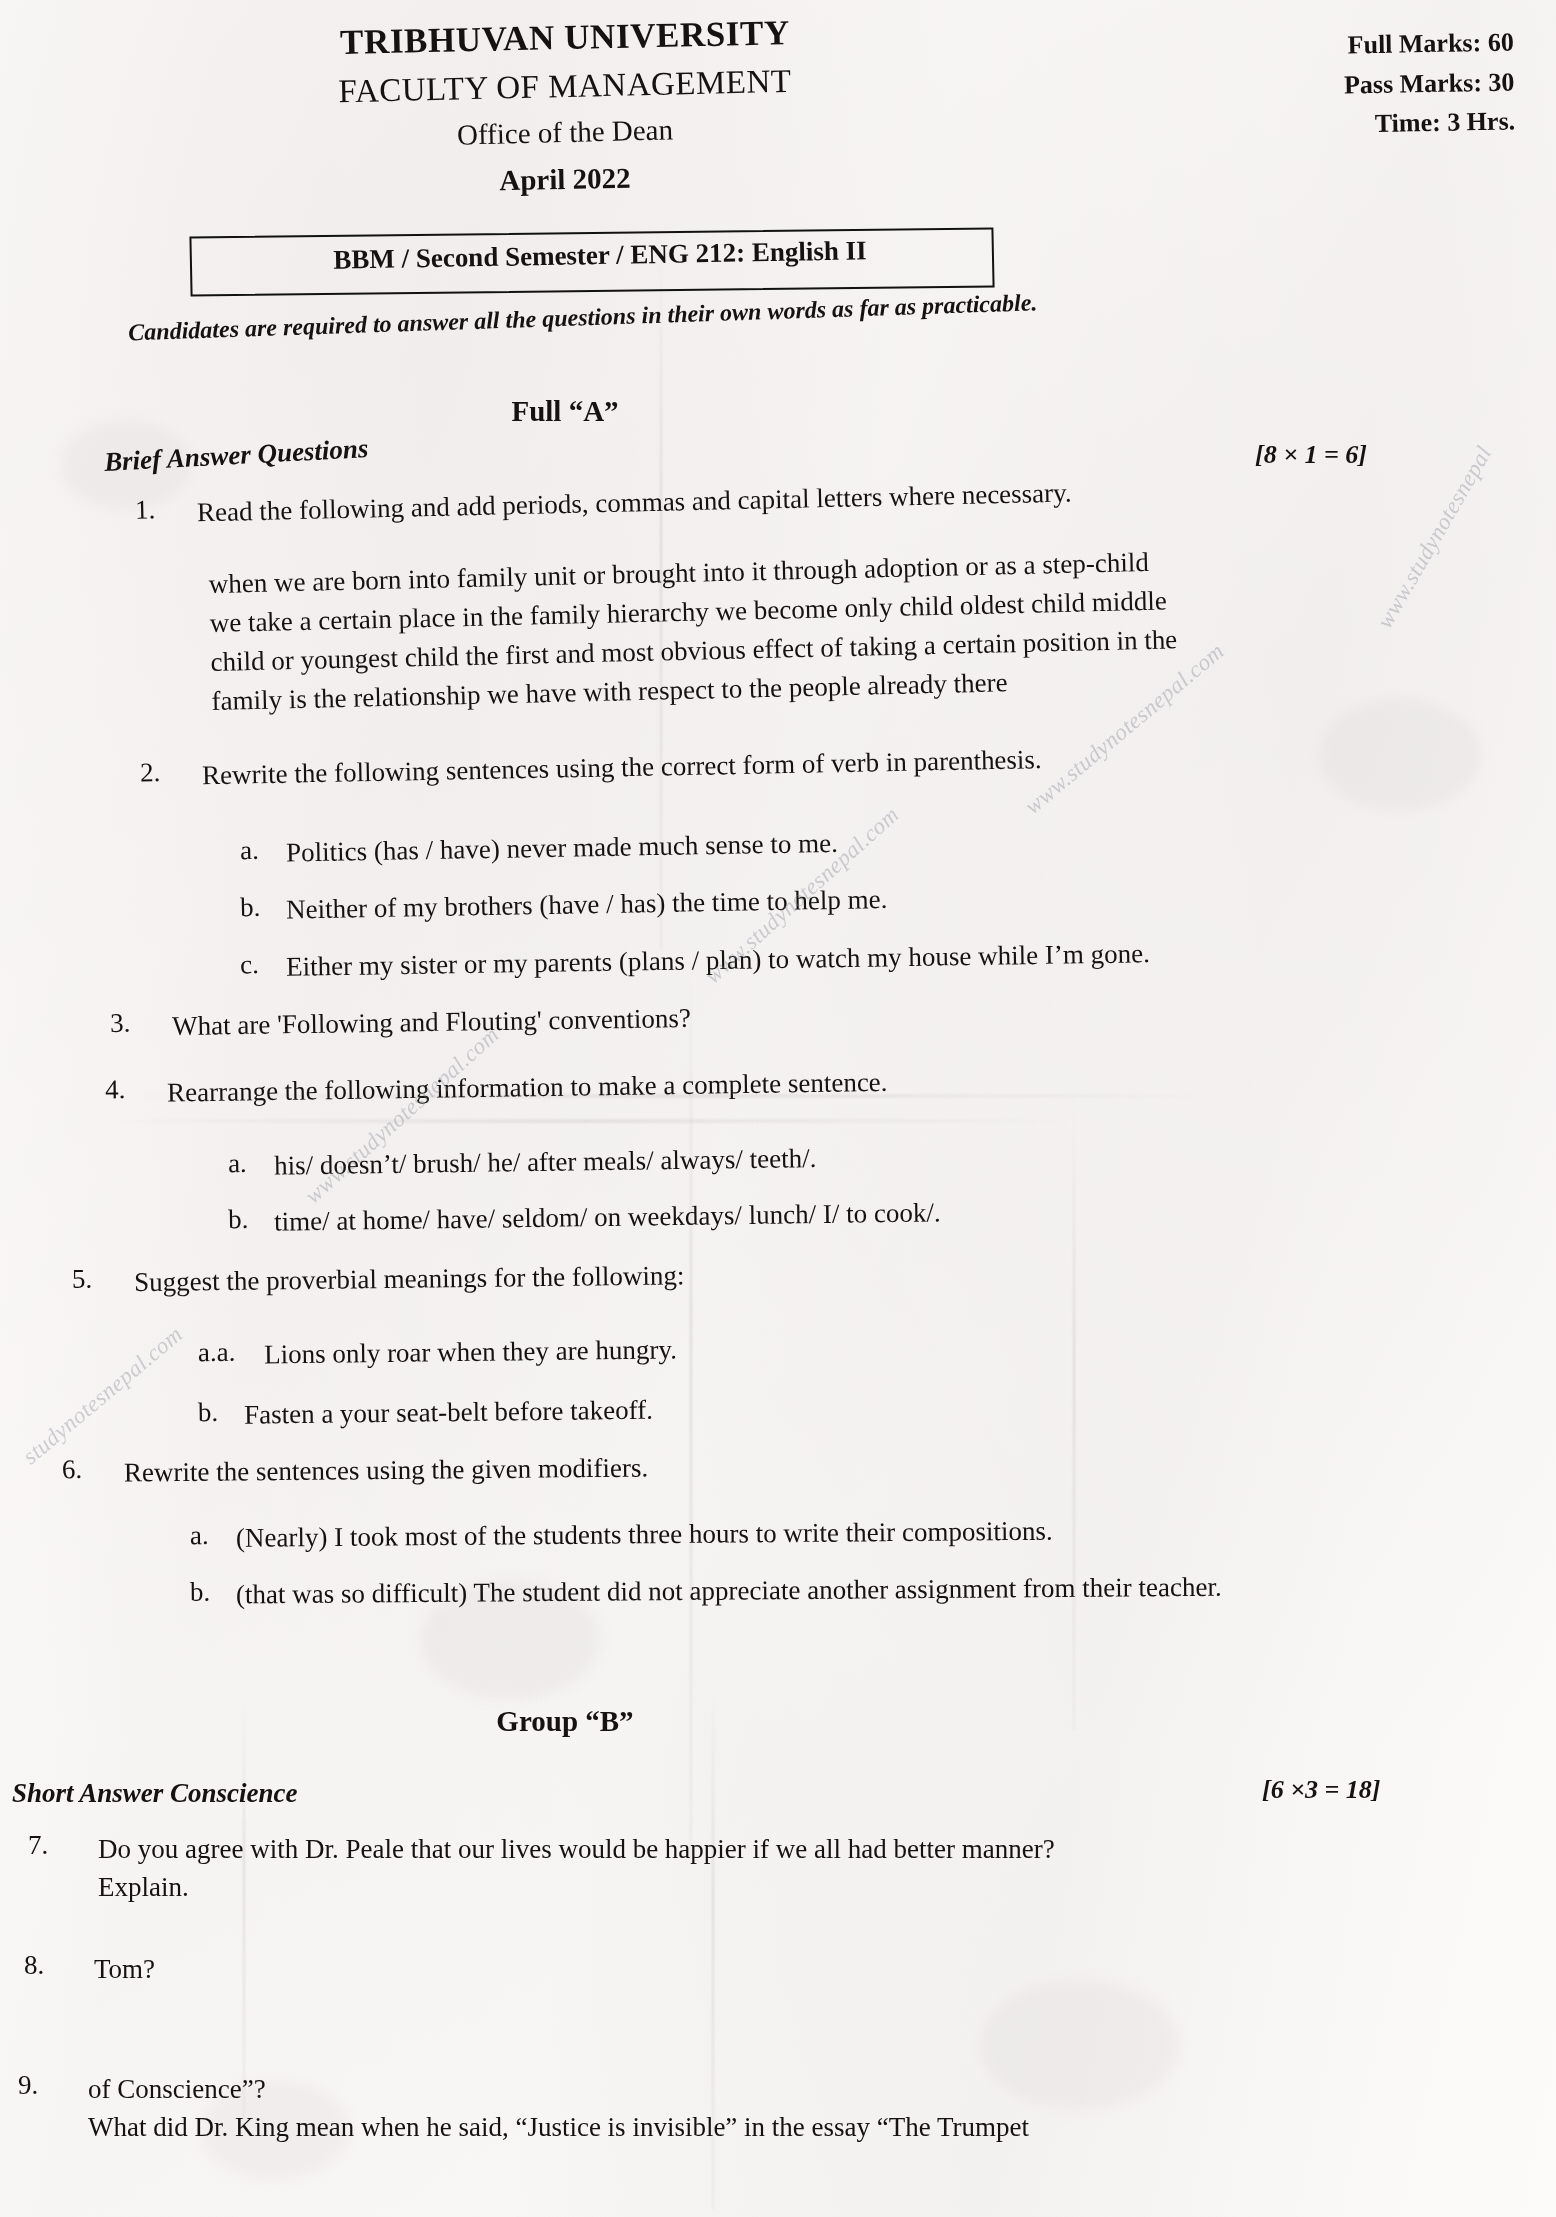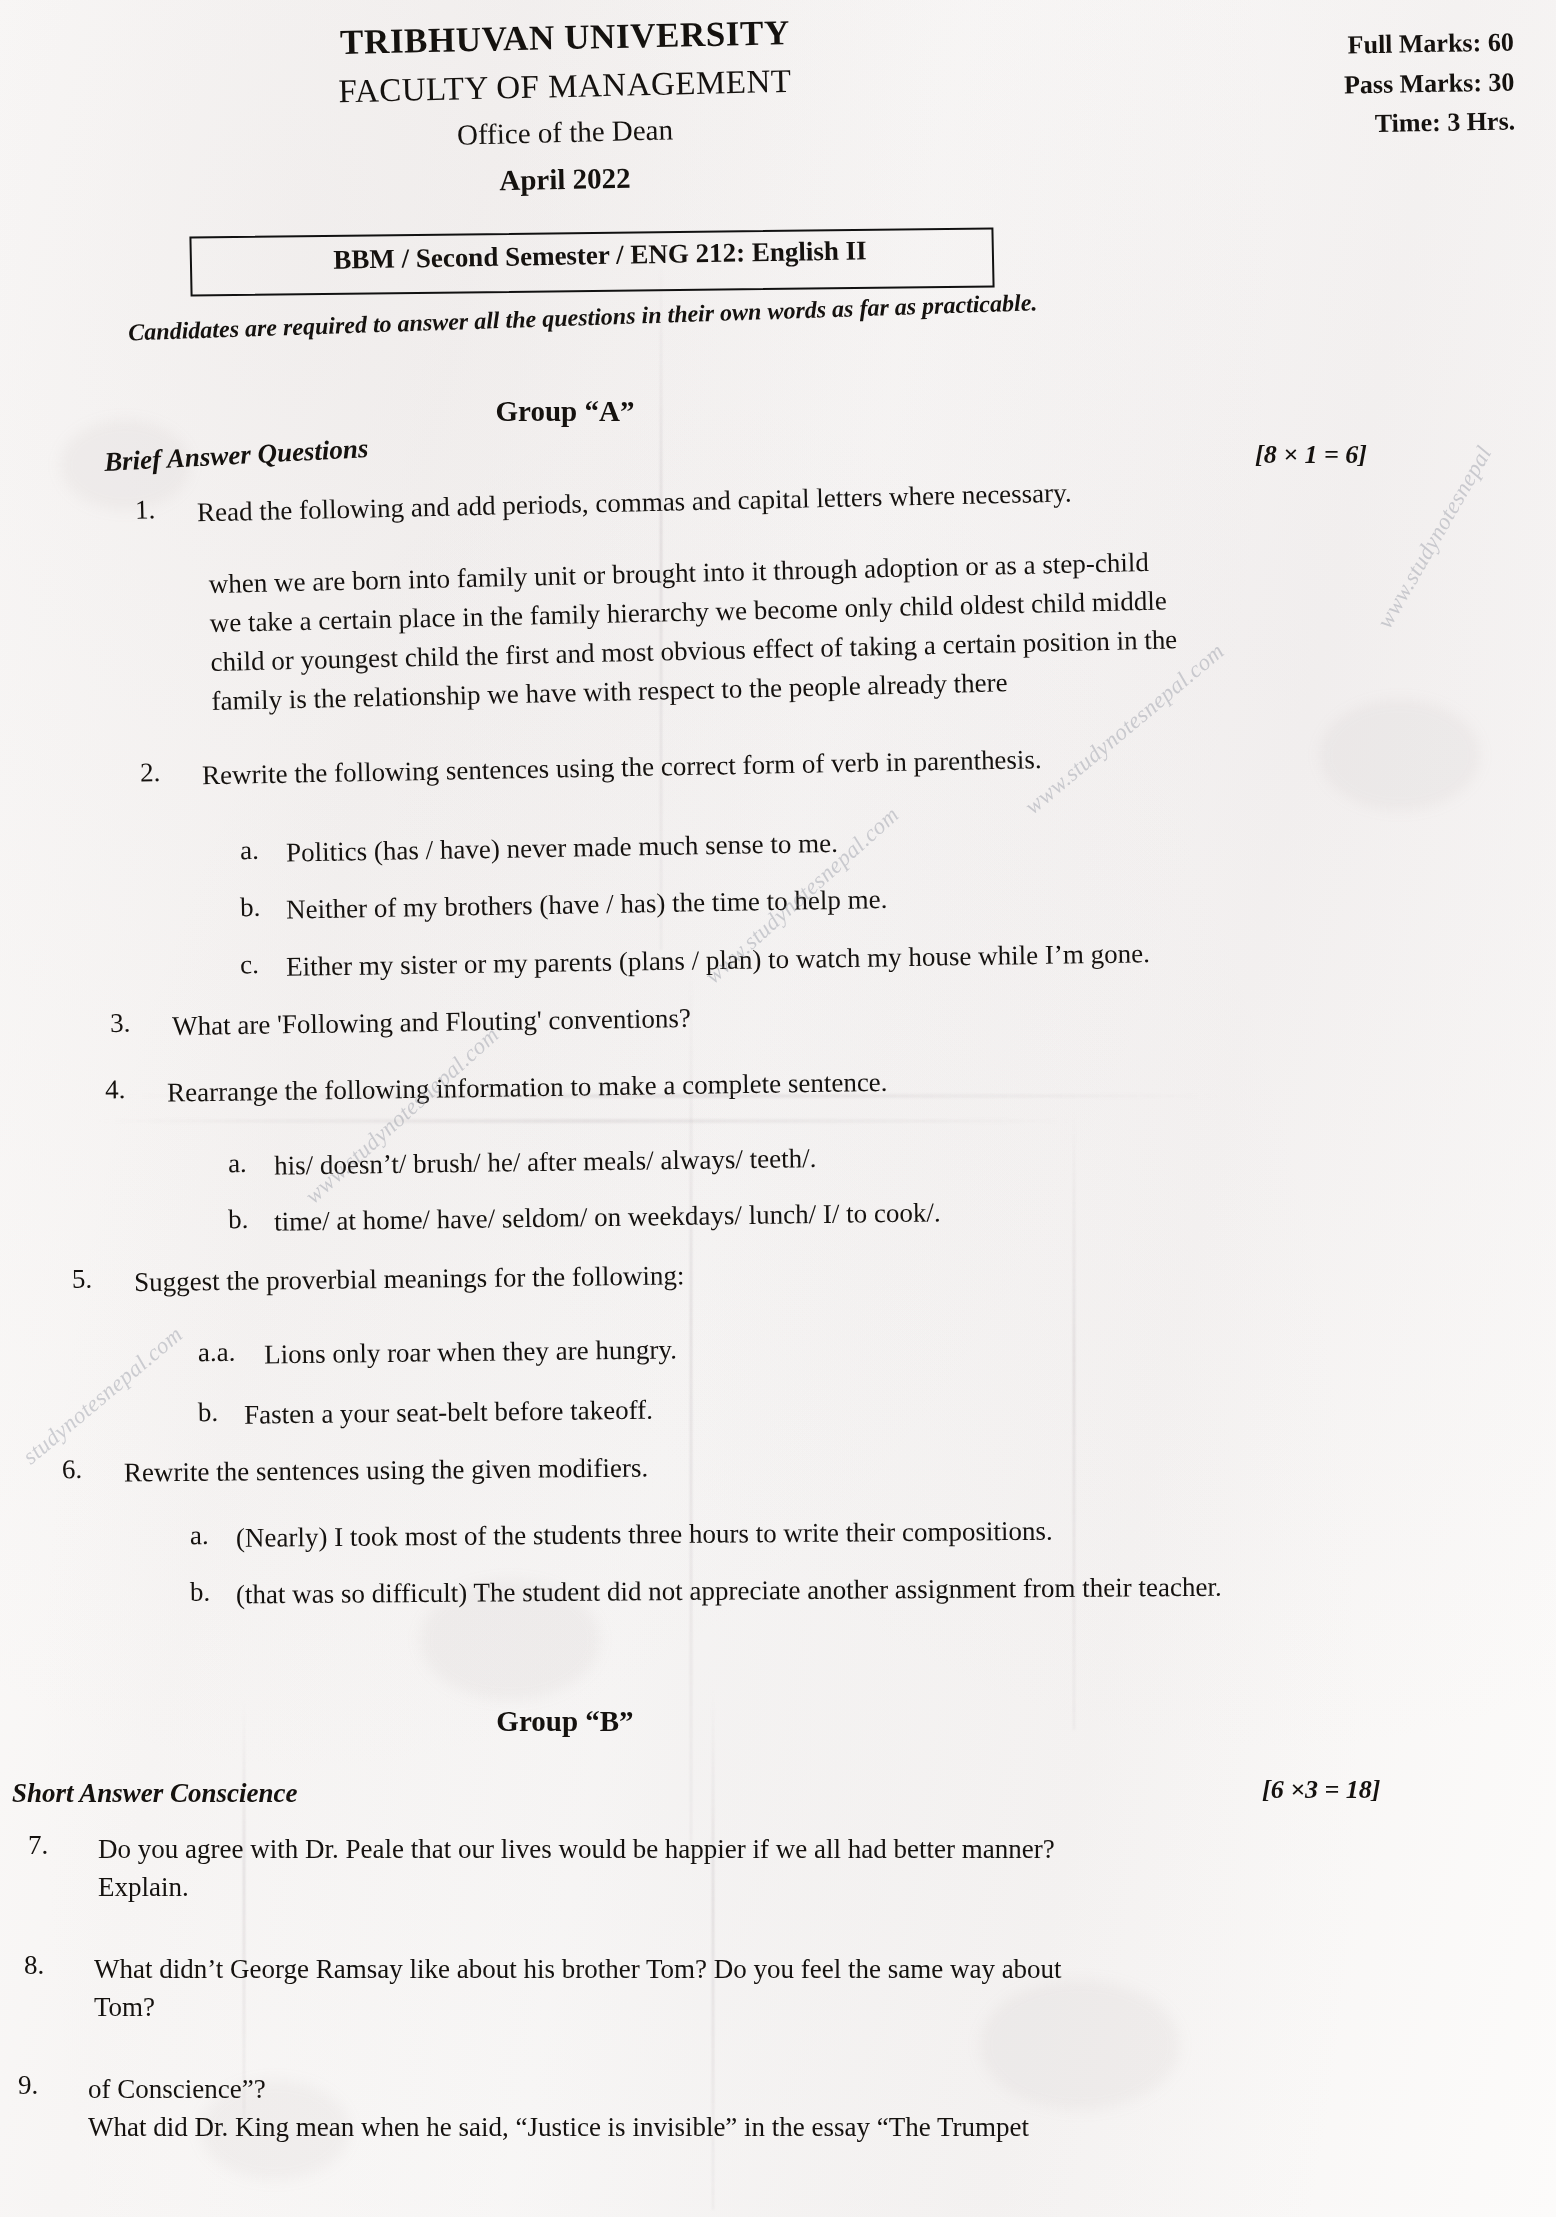--- a/index.html
+++ b/index.html
@@ -218,21 +218,21 @@
     <div>Full Marks: 60</div>
     <div>Pass Marks: 30</div>
     <div>Time: 3 Hrs.</div>
   </div>
 
   <div class="course-box"></div>
   <div class="course-text">BBM / Second Semester / ENG 212: English II</div>
 
   <div class="instr">Candidates are required to answer all the questions in their own words as far as practicable.</div>
 
-  <div class="group-head" style="left:0; top:288px; top:395px;">Group “A”</div>
+  <div class="group-head" style="left:0; top:288px; top:395px;">Full “A”</div>
   <div class="sec-label" style="left:104px; top:440px; transform:rotate(-3.0deg);">Brief Answer Questions</div>
   <div class="sec-marks" style="left:1255px; top:440px;">[8 × 1 = 6]</div>
 
   <div class="q" style="left:135px; top:480px; width:1300px; transform:rotate(-1.3deg);">
     <div class="q-num">1.</div>
     <div class="q-body">Read the following and add periods, commas and capital letters where necessary.</div>
   </div>
   <div class="passage" style="left:210px; top:550px; width:1280px; transform:rotate(-1.35deg);">
     <div>when we are born into family unit or brought into it through adoption or as a step-child</div>
     <div>we take a certain place in the family hierarchy we become only child oldest child middle</div>
@@ -309,21 +309,20 @@
     <div class="q-num" style="width:70px; flex:0 0 70px;">7.</div>
     <div class="q-body">
       <div>Do you agree with Dr. Peale that our lives would be happier if we all had better manner?</div>
       <div>Explain.</div>
     </div>
   </div>
 
   <div class="q" style="left:24px; top:1950px; width:1420px;">
     <div class="q-num" style="width:70px; flex:0 0 70px;">8.</div>
     <div class="q-body">
-      <div>What didn’t George Ramsay like about his brother Tom? Do you feel the same way about</div>
       <div>Tom?</div>
     </div>
   </div>
 
   <div class="q" style="left:18px; top:2070px; width:1440px;">
     <div class="q-num" style="width:70px; flex:0 0 70px;">9.</div>
     <div class="q-body">
       <div>of Conscience”?</div>
       <div>What did Dr. King mean when he said, “Justice is invisible” in the essay “The Trumpet</div>
     </div>

